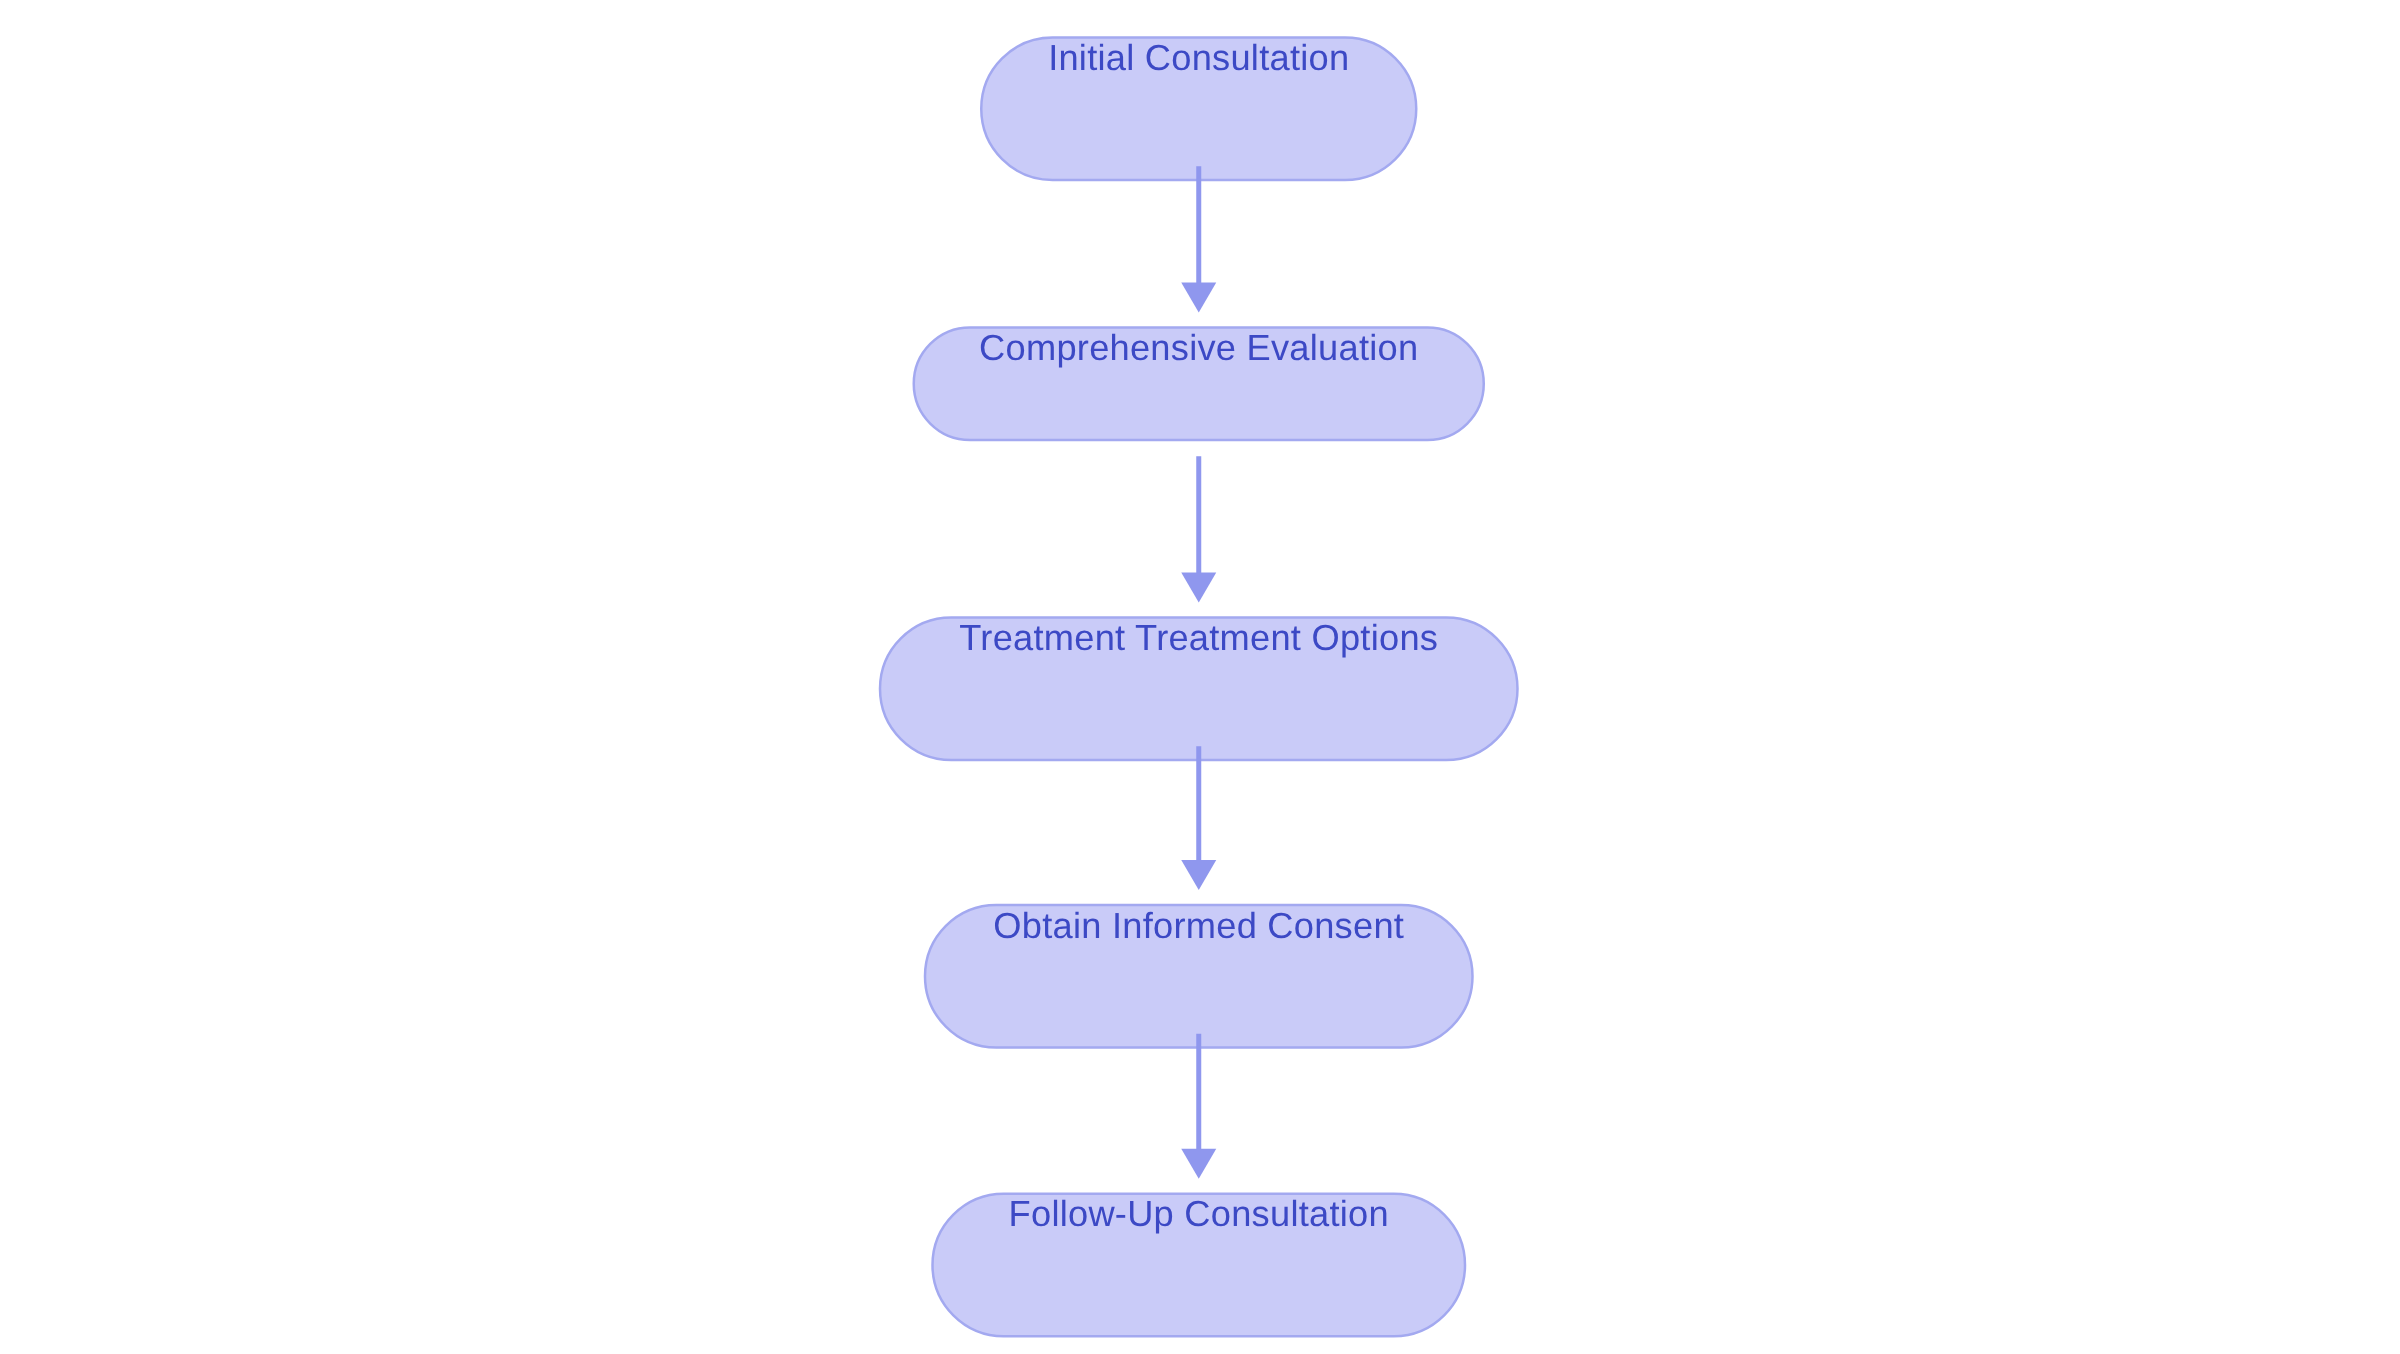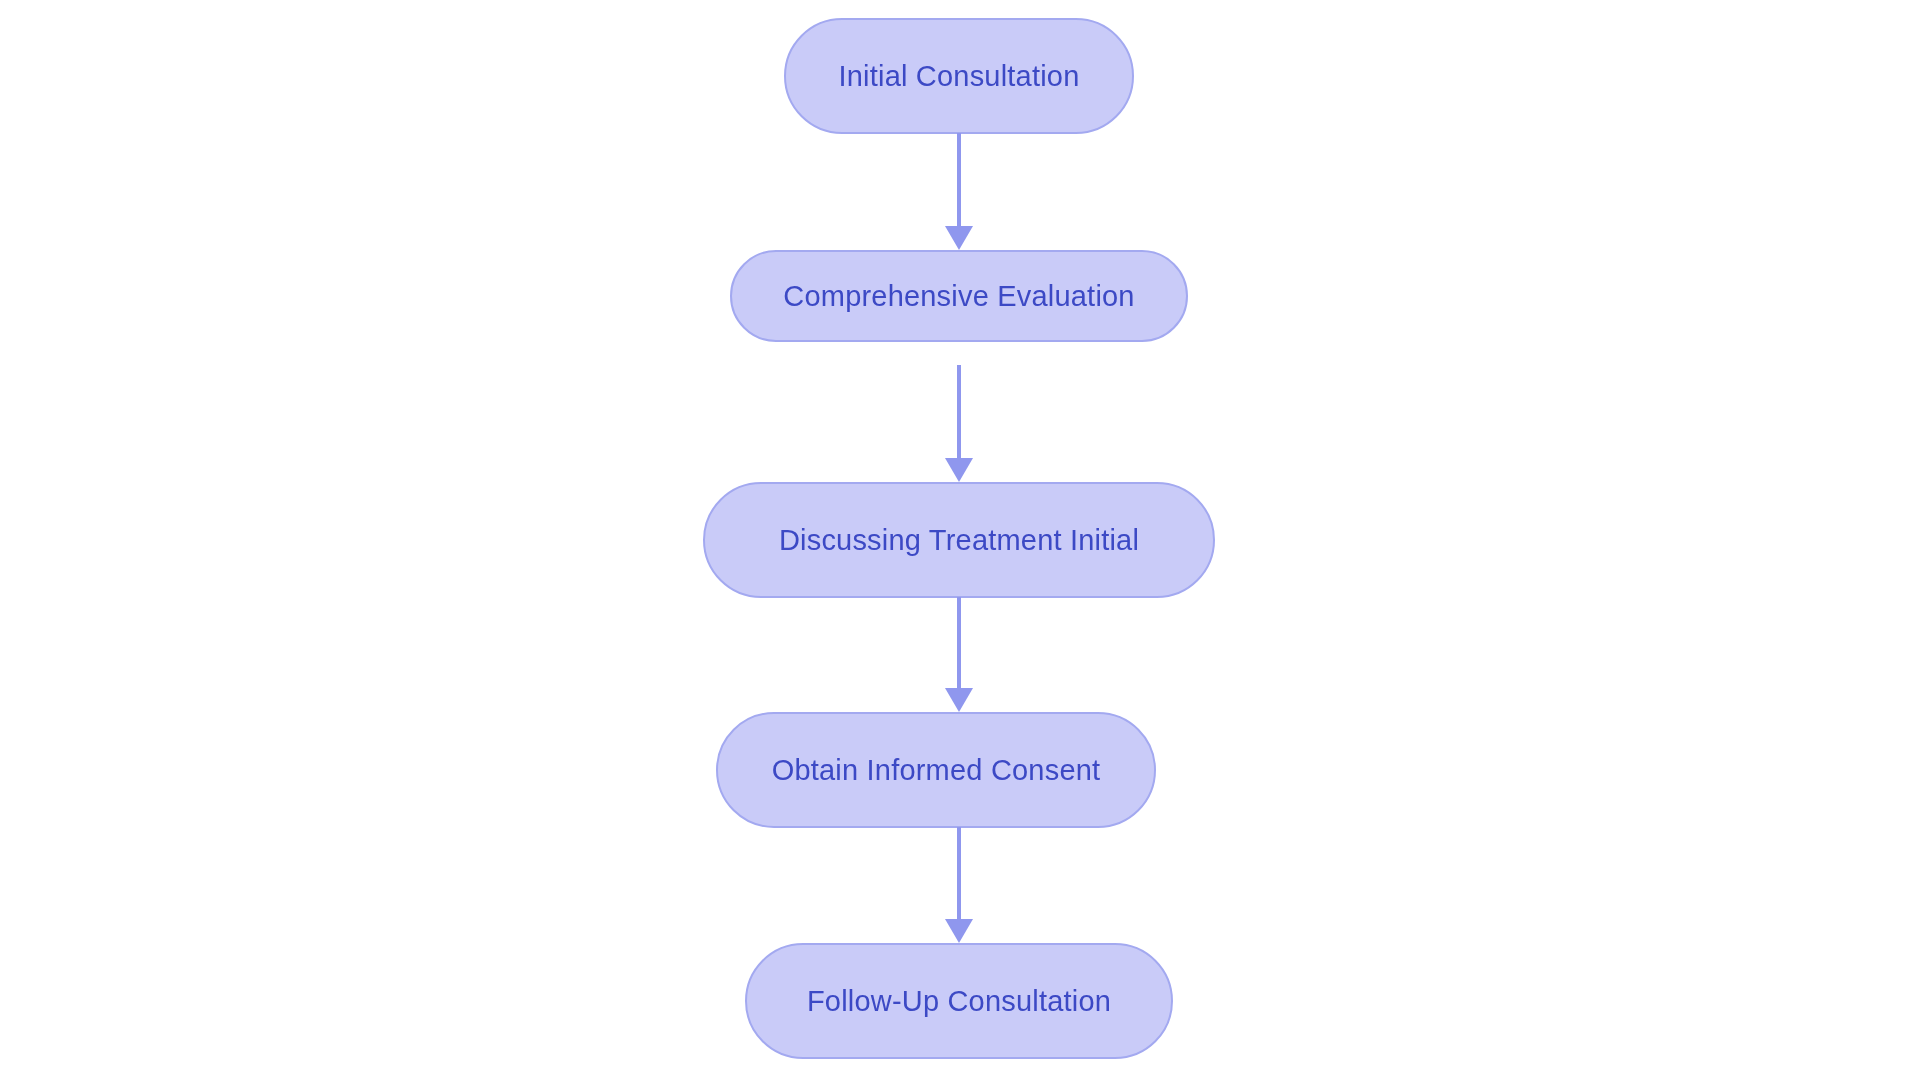--- a/index.html
+++ b/index.html
@@ -15,25 +15,26 @@
     width:1920px;
     height:1083px;
     background:var(--bg);
     overflow:hidden;
     font-family:"Liberation Sans", sans-serif;
   }
   .node{
     position:absolute;
     box-sizing:border-box;
     display:flex;
-    align-items:center;
+    align-items:flex-start;
     justify-content:center;
     background:var(--node-fill);
     border:2px solid var(--node-border);
     border-radius:58px;
+    margin-top:11px;
   }
   .node-label{
     color:var(--node-text);
     font-size:29px;
     font-weight:400;
     white-space:nowrap;
     letter-spacing:0.2px;
   }
   .arrow{position:absolute;}
   .arrow-line{
@@ -60,27 +61,27 @@
       <div class="arrow-head" style="left: 945px; top: 226px; border-left-width: 14px; border-right-width: 14px; border-top-width: 24px;"></div>
     </div>
     <div class="node" style="left: 730px; top: 250px; width: 458px; height: 92px;">
       <span class="node-label">Comprehensive Evaluation</span>
     </div>
     <div class="arrow">
       <div class="arrow-line" style="left: 957px; top: 365px; width: 4px; height: 95px;"></div>
       <div class="arrow-head" style="left: 945px; top: 458px; border-left-width: 14px; border-right-width: 14px; border-top-width: 24px;"></div>
     </div>
     <div class="node" style="left: 703px; top: 482px; width: 512px; height: 116px;">
-      <span class="node-label">Discussing Treatment Initial</span>
+      <span class="node-label">Treatment Treatment Options</span>
     </div>
     <div class="arrow">
       <div class="arrow-line" style="left: 957px; top: 597px; width: 4px; height: 93px;"></div>
       <div class="arrow-head" style="left: 945px; top: 688px; border-left-width: 14px; border-right-width: 14px; border-top-width: 24px;"></div>
     </div>
-    <div class="node" style="left: 716px; top: 712px; width: 440px; height: 116px;">
+    <div class="node" style="left: 739px; top: 712px; width: 440px; height: 116px;">
       <span class="node-label">Obtain Informed Consent</span>
     </div>
     <div class="arrow">
       <div class="arrow-line" style="left: 957px; top: 827px; width: 4px; height: 94px;"></div>
       <div class="arrow-head" style="left: 945px; top: 919px; border-left-width: 14px; border-right-width: 14px; border-top-width: 24px;"></div>
     </div>
     <div class="node" style="left: 745px; top: 943px; width: 428px; height: 116px;">
       <span class="node-label">Follow-Up Consultation</span>
     </div>
   </div>

